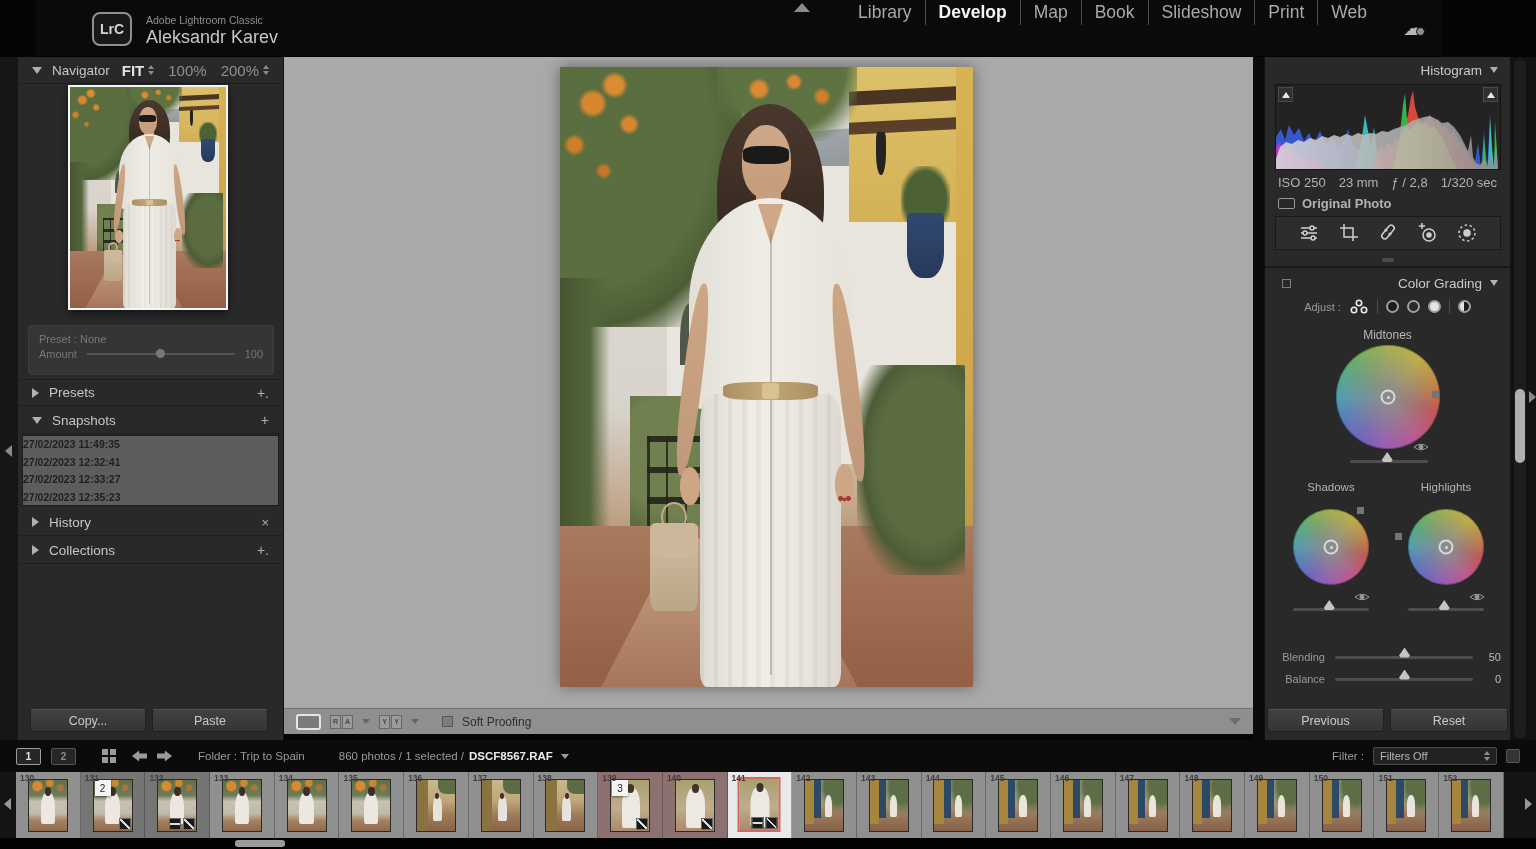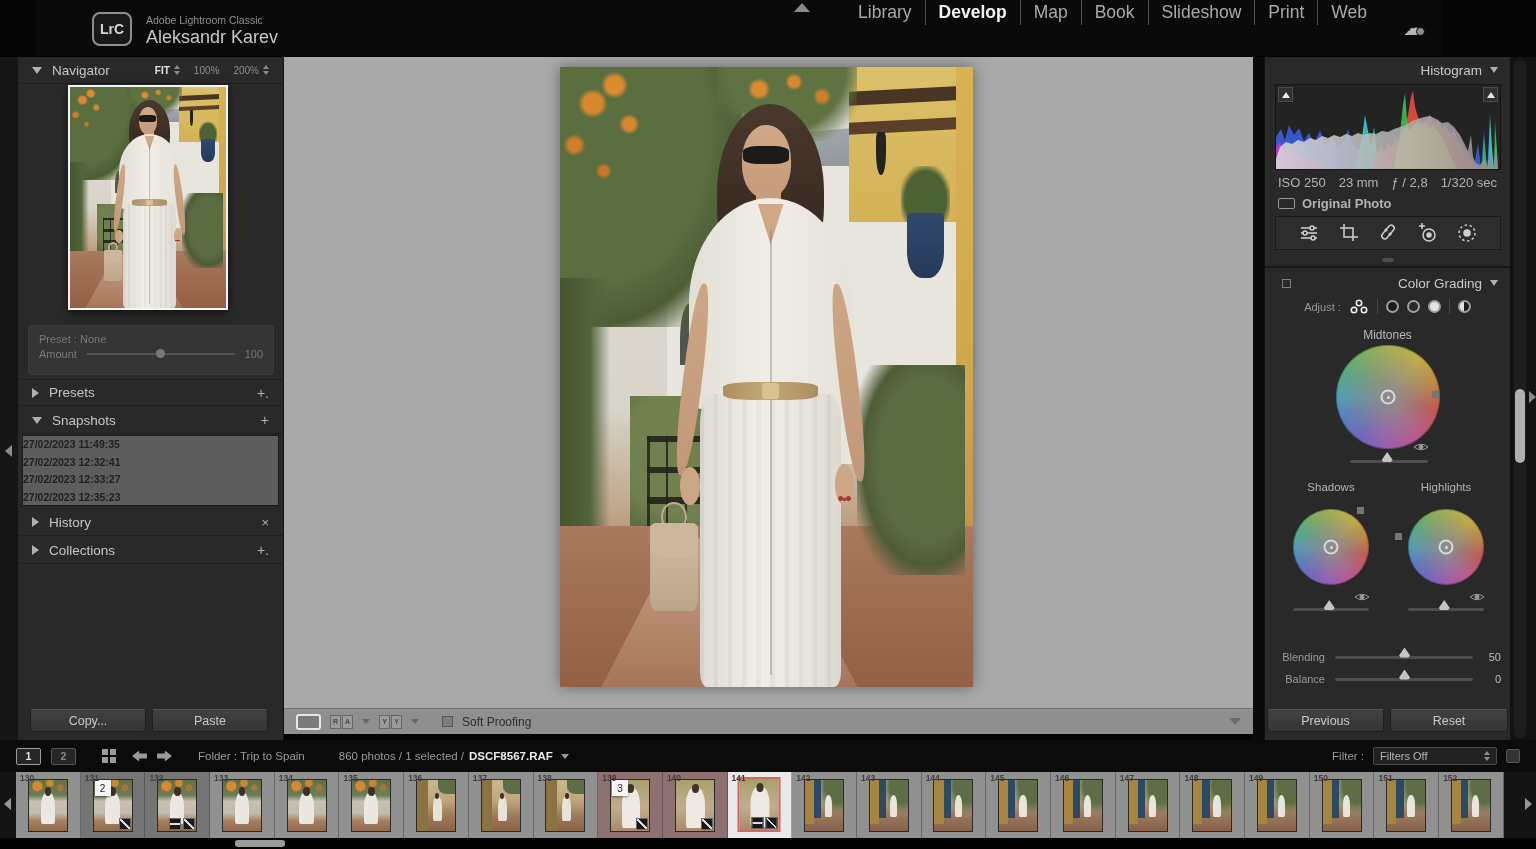--- a/index.html
+++ b/index.html
@@ -27,21 +27,21 @@
   .tri-right { width:0; height:0; border-top:5px solid transparent; border-bottom:5px solid transparent; border-left:7px solid #b0b0b0; margin-right:10px; }
   .tri-down { width:0; height:0; border-left:5px solid transparent; border-right:5px solid transparent; border-top:7px solid #b0b0b0; margin-right:10px; }
   .tri-down.small { border-left-width:4px; border-right-width:4px; border-top-width:6px; margin:0 0 0 8px; }
   .sec .plus { margin-left:auto; font-size:14px; color:#b0b0b0; }
   .btn { position:absolute; height:23px; background:linear-gradient(#414141,#353535); border:1px solid #1f1f1f; border-top-color:#525252; border-radius:3px; color:#c9c9c9; font-size:12.5px; display:flex; align-items:center; justify-content:center; cursor:default; }
 
   
   #left-gutter { position:absolute; left:0; top:57px; width:18px; height:683px; background:#161616; }
   .edge-arrow-l { position:absolute; left:5px; top:388px; width:0; height:0; border-top:6px solid transparent; border-bottom:6px solid transparent; border-right:7px solid #8a8a8a; }
   #left-panel { left:18px; width:266px; border-right:1px solid #101010; }
-  .nav-zooms { margin-left:auto; display:flex; align-items:center; font-size:10px; color:#8f8f8f; gap:0; }
+  .nav-zooms { margin-left:auto; display:flex; align-items:center; font-size:15px; color:#8f8f8f; gap:0; }
   .z-fit { color:#e3e3e3; font-weight:bold; }
   .z-item { margin-left:14px; }
   .stepper { display:inline-flex; flex-direction:column; gap:2px; margin-left:4px; }
   .stepper i { width:0; height:0; border-left:3px solid transparent; border-right:3px solid transparent; }
   .stepper .up { border-bottom:4px solid #8a8a8a; }
   .stepper .down { border-top:4px solid #8a8a8a; }
   #nav-preview { position:absolute; left:50px; top:28px; width:160px; height:225px; background:#f5f5f5; padding:2px; box-shadow:0 3px 8px rgba(0,0,0,.55); }
   #nav-preview .scene-holder { position:relative; width:100%; height:100%; overflow:hidden; }
   #preset-box { position:absolute; left:10px; top:268px; width:246px; height:50px; background:#353535; border:1px solid #3e3e3e; border-radius:4px; }
   .preset-line { color:#787878; font-size:11px; padding:7px 10px 3px; }

